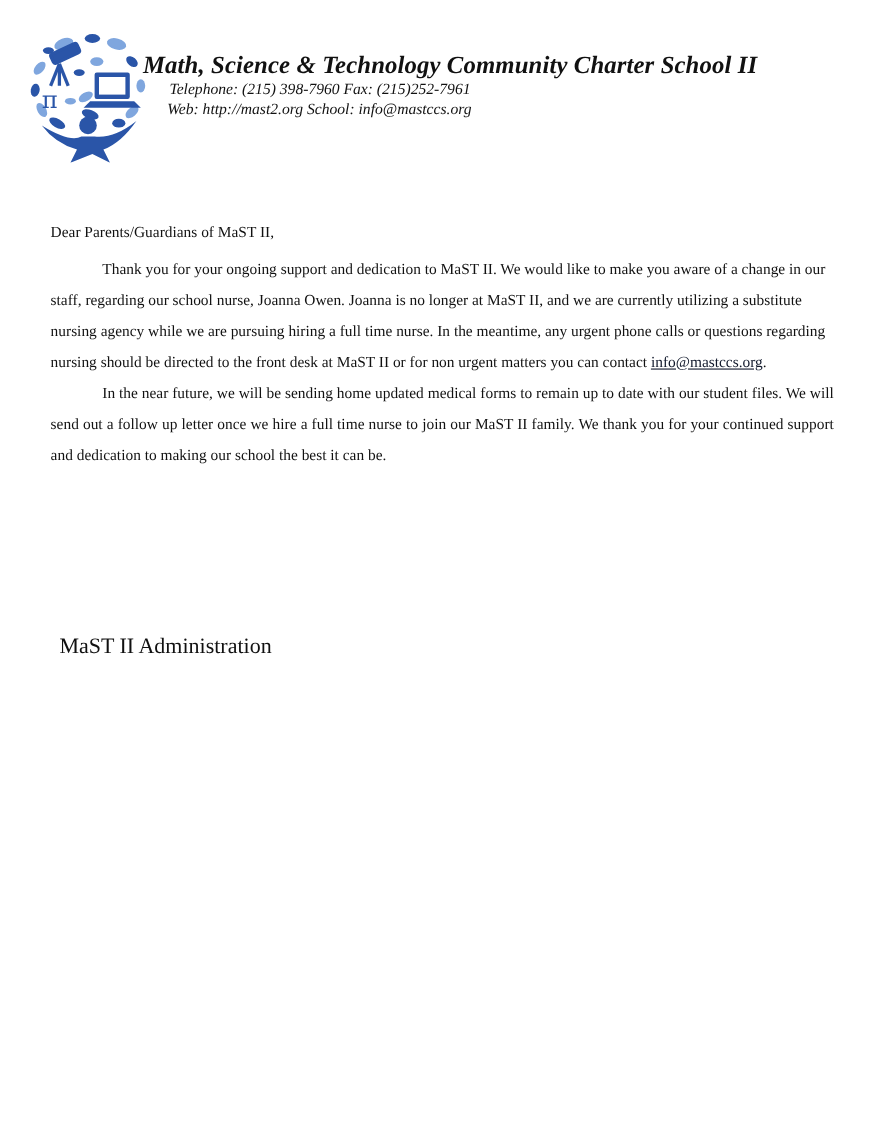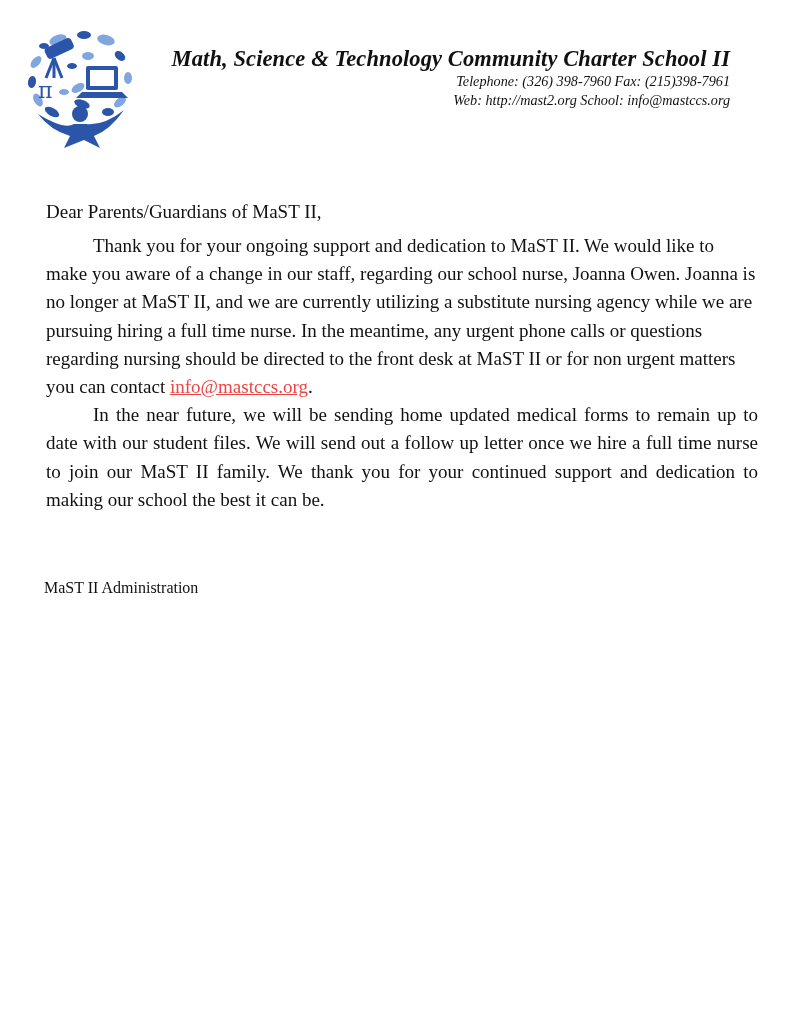--- a/index.html
+++ b/index.html
@@ -1,31 +1,31 @@
 <!DOCTYPE html>
 <html><head>
 <meta charset="utf-8">
 <style>
   html, body { margin:0; padding:0; background:#ffffff; }
   body { width:791px; height:1024px; position:relative; overflow:hidden;
          font-family:"Liberation Serif","DejaVu Serif",serif; color:#111; }
   .logo { position:absolute; left:24px; top:26px; width:112px; height:122px; }
-  .hdr { position:absolute; left:130px; top:46px; width:600px; text-align:right;
+  .hdr { position:absolute; left:130px; top:46px; width:600px; text-align:left;
          font-style:italic; }
   .hdr .title { font-size:22.5px; font-weight:bold; white-space:nowrap; letter-spacing:0.1px; }
   .hdr .line { font-size:14.2px; line-height:19px; white-space:nowrap; }
   .hdr .l1 { margin-top:3px; margin-left:34px; }
   .hdr .l2 { margin-left:24px; }
   .hdr .l3 { margin-left:22px; }
-  .body { position:absolute; left:46px; top:202px; width:712px; font-size:19px; }
+  .body { position:absolute; left:46px; top:202px; width:712px; font-size:14px; }
   .salutation { line-height:20px; margin:0 0 10px 0; }
   p.para { margin:0; line-height:28.2px; text-indent:47px; text-align:justify; }
   p.para.last-ragged { text-align:left; }
-  a { color:#ef4444; text-decoration:underline; }
-  .sign { position:absolute; left:44px; top:578px; font-size:16px; line-height:20px; }
+  a { color:#0f172a; text-decoration:underline; }
+  .sign { position:absolute; left:54px; top:578px; font-size:20px; line-height:20px; }
 </style>
 </head>
 <body>
 
 <div class="logo">
   <svg width="112" height="122" viewBox="0 0 112 122">
     <g fill="#7fa6de">
       <ellipse cx="34" cy="14" rx="9" ry="5" transform="rotate(-20 34 14)"></ellipse>
       <ellipse cx="60" cy="9" rx="7" ry="4" fill="#2a55a8"></ellipse>
       <ellipse cx="82" cy="14" rx="9" ry="5" transform="rotate(15 82 14)"></ellipse>
@@ -62,21 +62,21 @@
 
     <g fill="#2a55a8">
       <circle cx="56" cy="88" r="8"></circle>
       <path d="M14 88 Q40 104 50 98 L62 98 Q80 100 100 84 Q86 104 70 110 L76 122 L60 114 L40 122 L46 110 Q26 104 14 88 Z"></path>
     </g>
   </svg>
 </div>
 
 <div class="hdr">
   <div class="title">Math, Science &amp; Technology Community Charter School II</div>
-  <div class="line l2">Telephone: (326) 398-7960  Fax: (215)398-7961</div>
+  <div class="line l2">Telephone: (215) 398-7960  Fax: (215)252-7961</div>
   <div class="line l3">Web: http://mast2.org   School: info@mastccs.org</div>
 </div>
 
 <div class="body">
   <div class="salutation">Dear Parents/Guardians of MaST II,</div>
   <p class="para last-ragged"><span>Thank you for your ongoing support and dedication to MaST II. We would like to make you aware of a change in our staff, regarding our school nurse, Joanna Owen. Joanna is no longer at MaST II, and we are currently utilizing a substitute nursing agency while we are pursuing hiring a full time nurse. In the meantime, any urgent phone calls or questions regarding nursing should be directed to the front desk at MaST II or for non urgent matters you can contact </span><a href="#">info@mastccs.org</a><span>.</span></p>
   <p class="para">In the near future, we will be sending home updated medical forms to remain up to date with our student files. We will send out a follow up letter once we hire a full time nurse to join our MaST II family. We thank you for your continued support and dedication to making our school the best it can be.</p>
 </div>
 
 <div class="sign">MaST II Administration</div>

